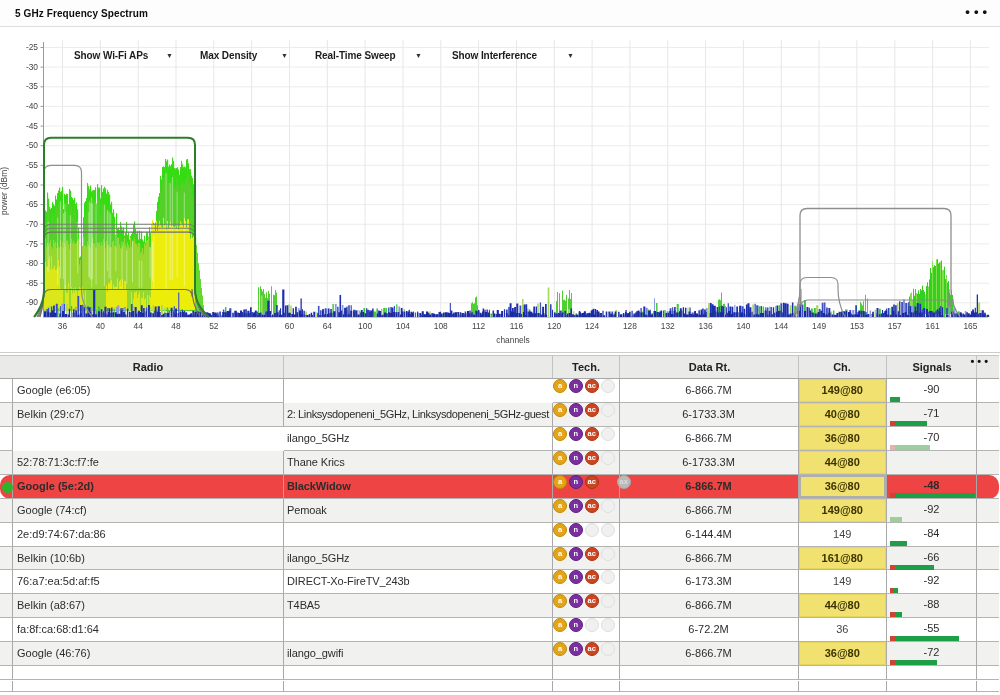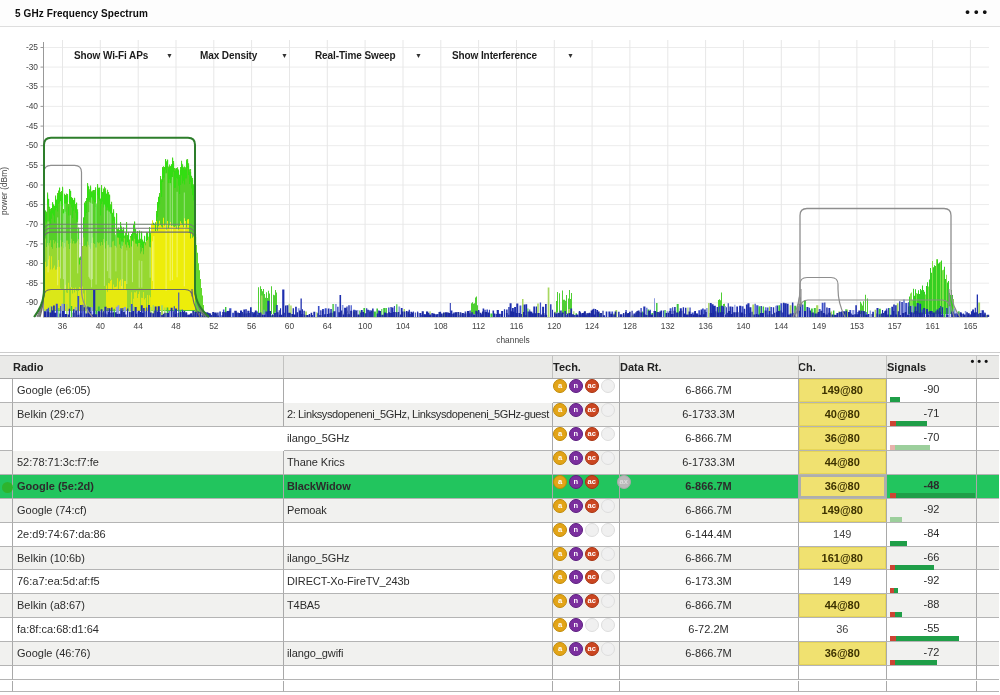--- a/index.html
+++ b/index.html
@@ -2,25 +2,25 @@
 <html><head><meta charset="utf-8"><style>
 * { margin:0; padding:0; box-sizing:border-box; }
 html,body { width:1000px; height:695px; background:#fff; font-family:"Liberation Sans",sans-serif; overflow:hidden; position:relative; }
 .titlebar { position:absolute; left:0; top:0; width:1000px; height:27px; background:#fdfdfd; border-bottom:1px solid #dedede; }
 .title { position:absolute; left:15px; top:8px; font-size:10px; font-weight:bold; color:#0d0d0d; letter-spacing:0.1px; }
 .mdots { position:absolute; top:4px; font-weight:bold; color:#111; letter-spacing:4px; font-size:13px; }
 .drops { position:absolute; top:50px; left:0; width:1000px; height:14px; font-size:10px; font-weight:bold; color:#1c1c1c; letter-spacing:-0.1px; }
 .drops span { position:absolute; top:0; }
 .arr { font-size:7px; color:#333; }
 .thead { position:absolute; left:0; top:355px; width:999px; height:24px; background:#eaeae8; border-top:1px solid #c6c6c6; border-bottom:1px solid #a6a6a6; font-size:11px; font-weight:bold; color:#222; }
-.thead div { position:absolute; top:5px; }
+.thead div { position:absolute; top:5px; text-align:center; }
 .tsep { position:absolute; top:352px; left:0; width:1000px; height:1px; background:#cccccc; }
 .tr { position:absolute; left:0; height:23.93px; width:999px; background:#fff; }
 .tr.alt { background:#f1f1ef; }
-.tr.sel { background:#22c55e; font-weight:bold; }
+.tr.sel { background:#ef4444; font-weight:bold;border-radius:10px; }
 .td { position:absolute; top:0; height:100%; border-right:1px solid #a9a9a9; border-bottom:1px solid #b4b4b4; font-size:11px; color:#2c2c2c; padding-top:5px; }
 .c0 { left:0; width:13.0px; }
 .c1 { left:13.0px; width:270.5px; padding-left:4px; }
 .c2 { left:283.5px; width:269.5px; padding-left:3.5px; white-space:nowrap; overflow:hidden; letter-spacing:-0.1px; }
 .c3 { left:553.0px; width:66.5px; padding-left:0; padding-top:0; white-space:nowrap; }
 .c4 { left:619.5px; width:179.0px; text-align:center; }
 .c5 { left:798.5px; width:88.5px; text-align:center; font-weight:bold; color:#3d3200; }
 .c5.chy { background:#f0e170; box-shadow:inset 0 0 0 1px #e6d558; }
 .c5.chn { color:#444; font-weight:normal; }
 .tr.sel .c5.chy { box-shadow:inset 0 0 0 2px #aeaeac; }

